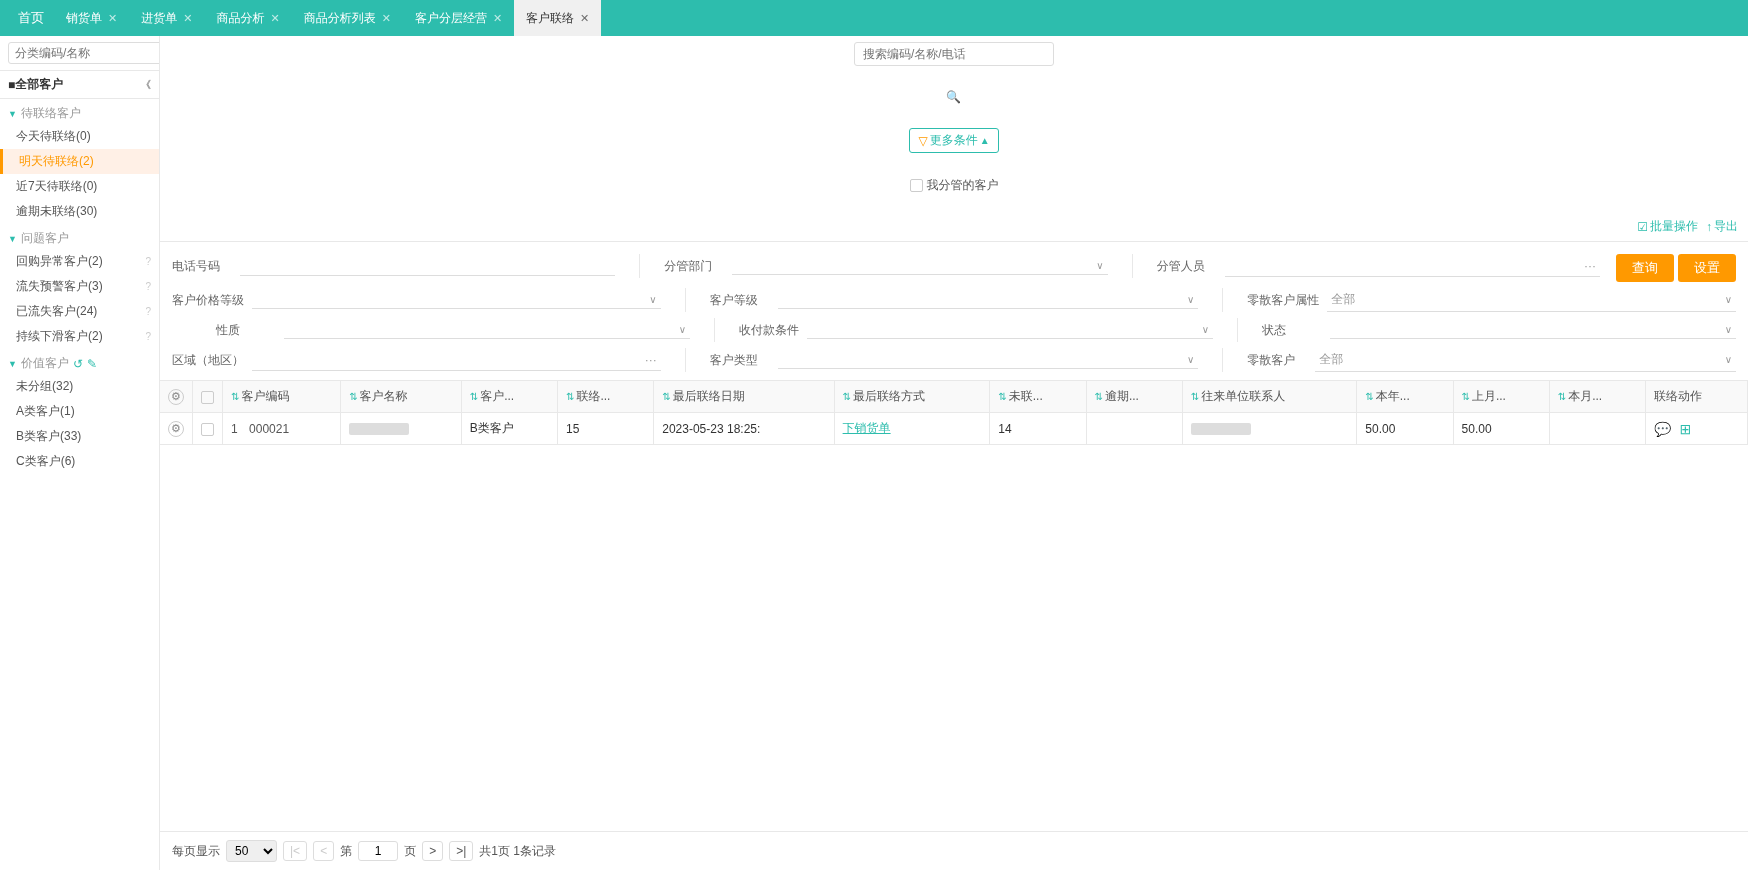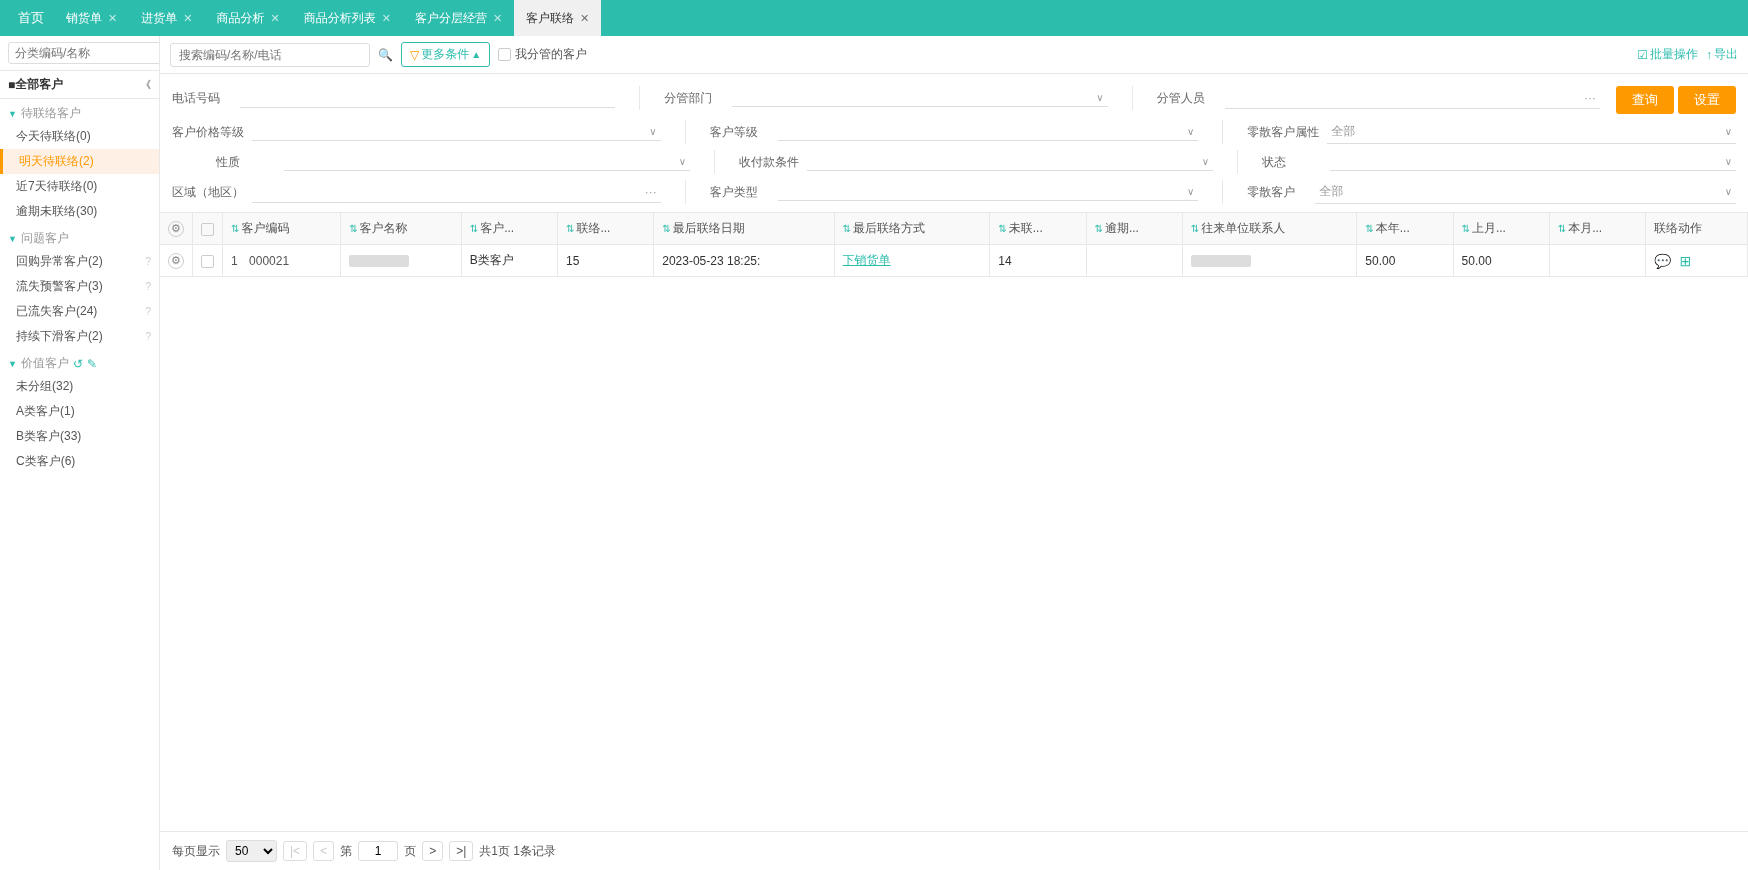--- a/index.html
+++ b/index.html
@@ -25,21 +25,21 @@
     .sidebar-group-label { padding: 6px 8px 2px; color: #999; font-size: 11px; display: flex; align-items: center; }
     .sidebar-group-label .triangle { margin-right: 4px; font-size: 9px; color: #2dbdad; }
     .sidebar-item { padding: 4px 8px 4px 16px; cursor: pointer; color: #555; display: flex; align-items: center; }
     .sidebar-item.active { background: #fff0e6; color: #f90; border-left: 3px solid #f90; }
     .sidebar-item .help-icon { margin-left: auto; color: #ccc; font-size: 10px; }
 
     
     .content-area { flex: 1; display: flex; flex-direction: column; overflow: hidden; }
 
     
-    .toolbar { display: flex; align-items: center; padding: 6px 10px; background: white; border-bottom: 1px solid #e8e8e8; gap: 8px; }
+    .toolbar { display: flex; align-items: center; padding: 6px 10px; background: white; border-bottom: 1px solid #e8e8e8; gap: 24px; flex-direction: column; }
     .toolbar input { border: 1px solid #ddd; border-radius: 3px; padding: 4px 8px; width: 200px; outline: none; }
     .toolbar .search-btn { color: #2dbdad; cursor: pointer; }
     .toolbar .filter-btn { color: #2dbdad; cursor: pointer; display: flex; align-items: center; gap: 2px; border: 1px solid #2dbdad; border-radius: 3px; padding: 3px 8px; }
     .toolbar .my-customers { display: flex; align-items: center; gap: 4px; cursor: pointer; color: #555; }
     .toolbar-right { margin-left: auto; display: flex; align-items: center; gap: 8px; }
     .toolbar-right .batch-btn { color: #2dbdad; cursor: pointer; display: flex; align-items: center; gap: 2px; }
     .toolbar-right .export-btn { color: #2dbdad; cursor: pointer; display: flex; align-items: center; gap: 2px; }
 
     
     .filter-panel { background: white; border-bottom: 1px solid #e8e8e8; padding: 8px 12px; }

